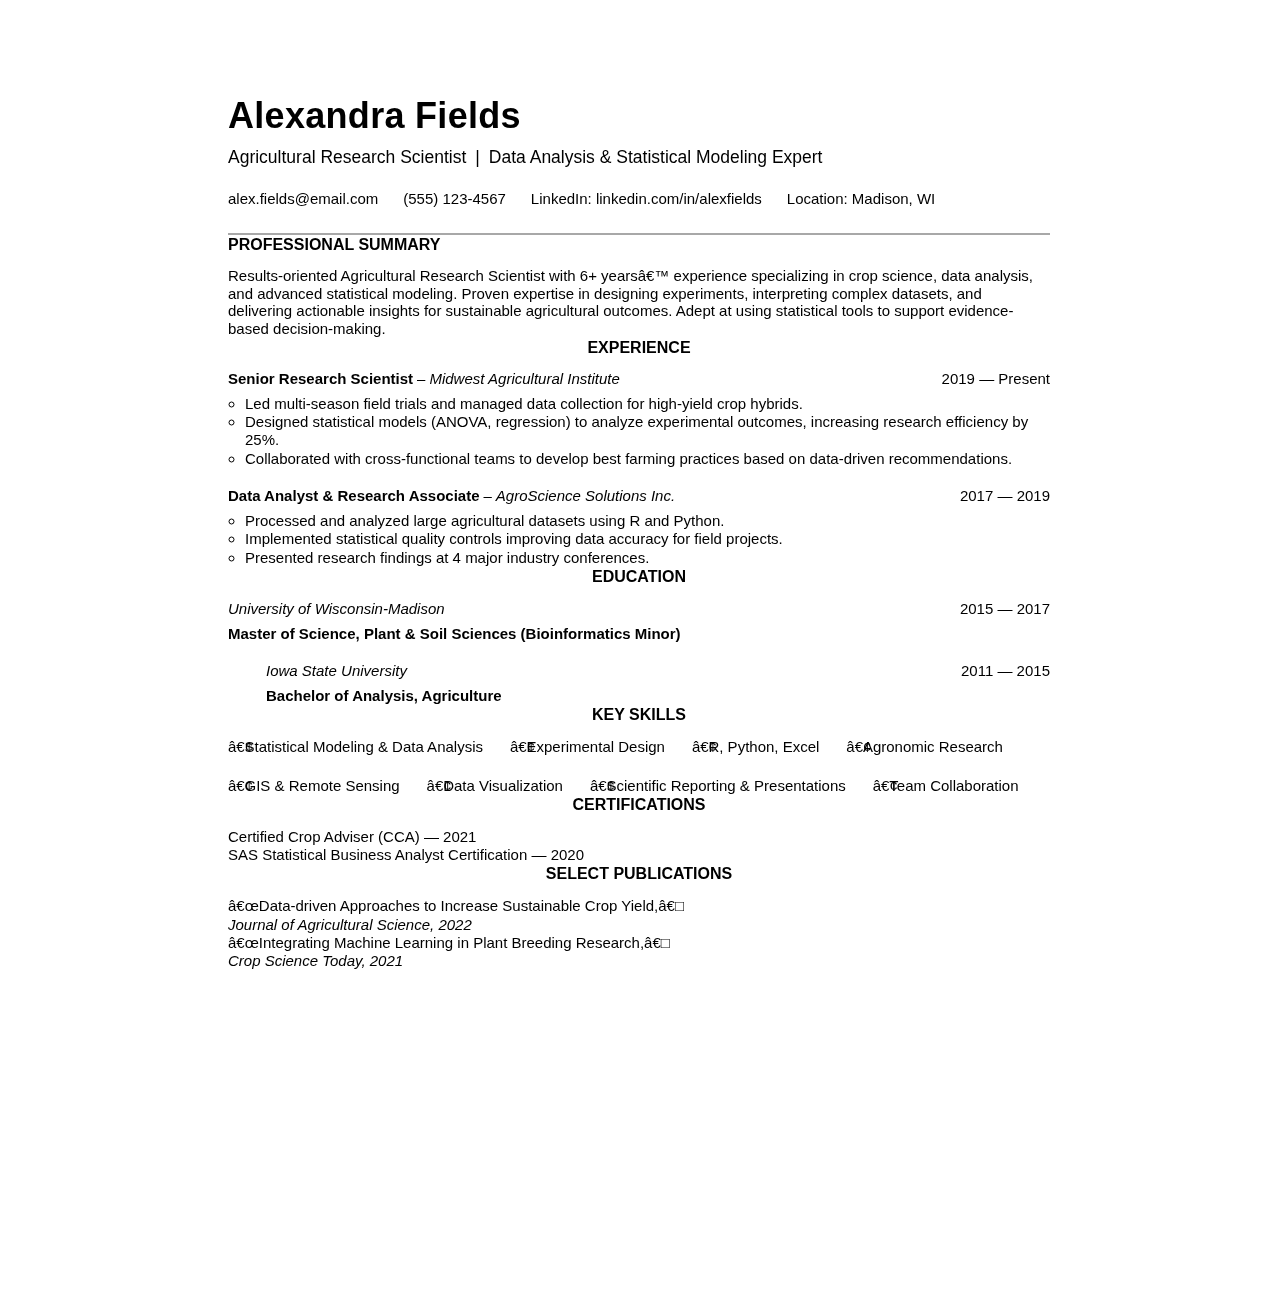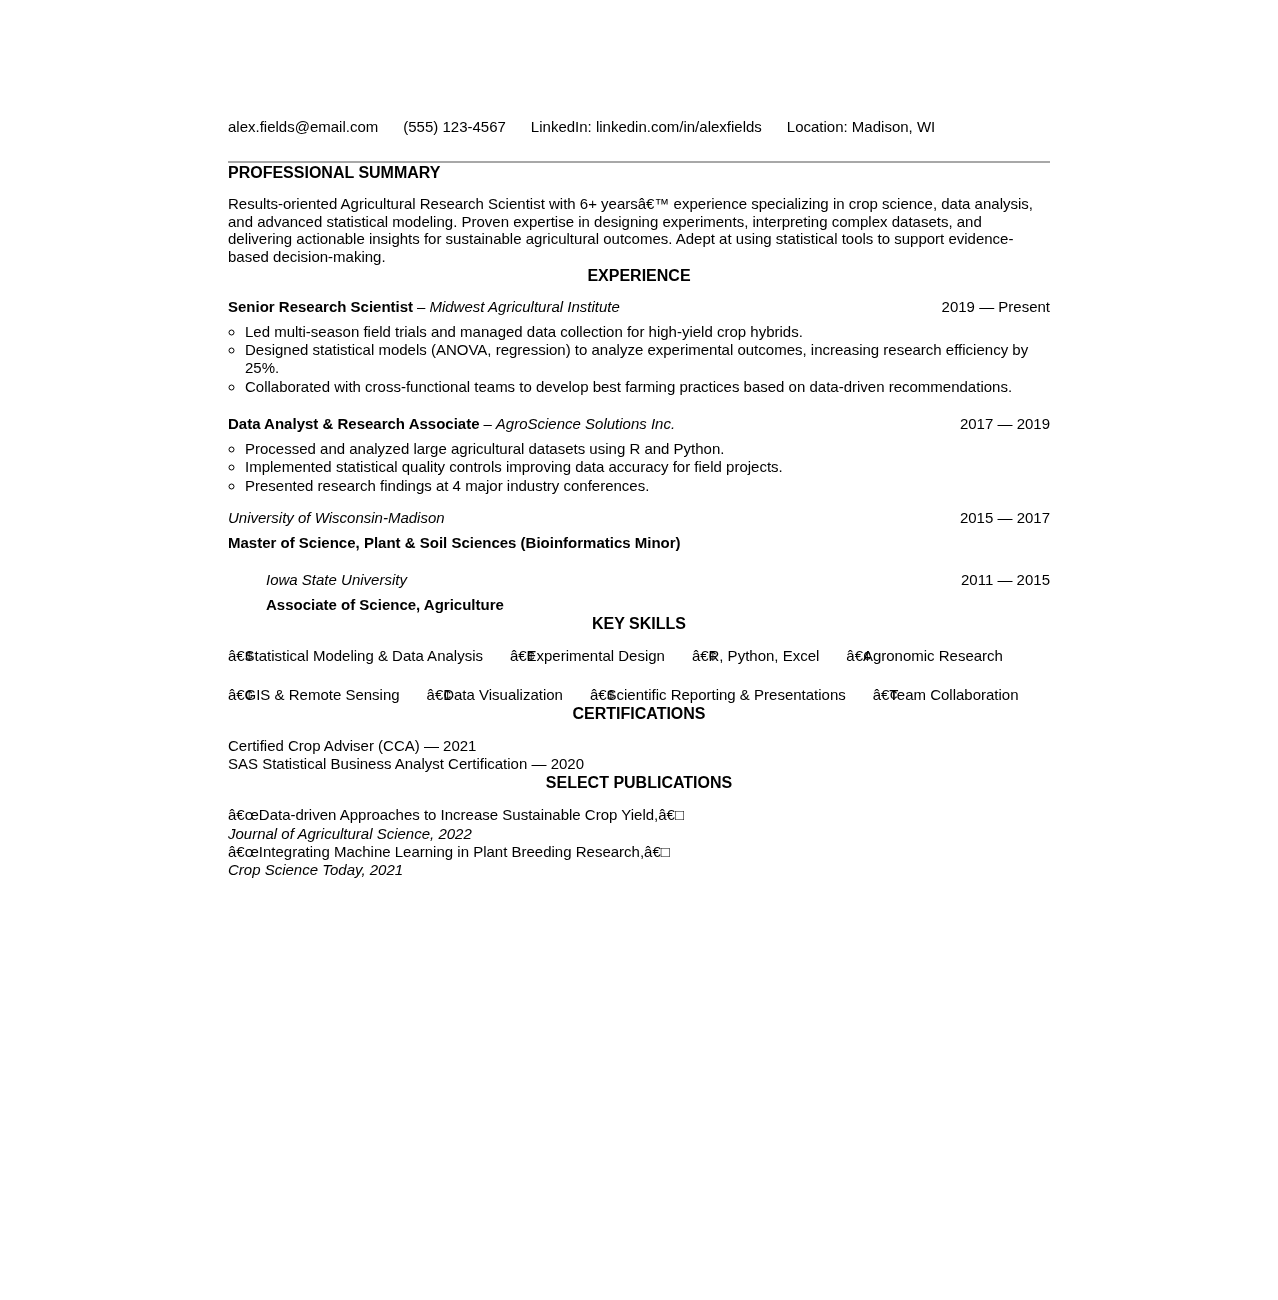--- a/index.html
+++ b/index.html
@@ -105,21 +105,25 @@
     font-size: 15px;
     line-height: 18.3px;
   }
   .pub-journal { font-style: italic; }
 </style>
 </head>
 <body>
 
 <div class="page">
 
-
+  <h1 class="name">Alexandra Fields</h1>
+
+  <div class="headline">
+    <span>Agricultural Research Scientist</span><span class="sep">|</span><span>Data Analysis &amp; Statistical Modeling Expert</span>
+  </div>
 
   <div class="contact">
     <span>alex.fields@email.com</span>
     <span>(555) 123-4567</span>
     <span>LinkedIn: linkedin.com/in/alexfields</span>
     <span>Location: Madison, WI</span>
   </div>
 
   <hr class="divider">
 
@@ -154,35 +158,36 @@
       </div>
       <ul class="bullets">
         <li>Processed and analyzed large agricultural datasets using R and Python.</li>
         <li>Implemented statistical quality controls improving data accuracy for field projects.</li>
         <li>Presented research findings at 4 major industry conferences.</li>
       </ul>
     </div>
   </section>
 
   <section>
+    <h2 class="section-heading mt-section">EDUCATION</h2>
 
     <div class="school">
       <div class="edu-head">
         <span class="institution">University of Wisconsin-Madison</span>
         <span class="dates">2015 — 2017</span>
       </div>
       <div class="degree">Master of Science, Plant &amp; Soil Sciences (Bioinformatics Minor)</div>
     </div>
 
     <div class="school">
       <div class="edu-head">
         <span class="institution">Iowa State University</span>
         <span class="dates">2011 — 2015</span>
       </div>
-      <div class="degree">Associate of Science, Agriculture</div>
+      <div class="degree">Bachelor of Analysis, Agriculture</div>
     </div>
   </section>
 
   <section>
     <h2 class="section-heading mt-section">KEY SKILLS</h2>
 
     <div class="skills-row">
       <span class="skill"><span class="skill-prefix">â€¢</span><span>Statistical Modeling &amp; Data Analysis</span></span>
       <span class="skill"><span class="skill-prefix">â€¢</span><span>Experimental Design</span></span>
       <span class="skill"><span class="skill-prefix">â€¢</span><span>R, Python, Excel</span></span>

